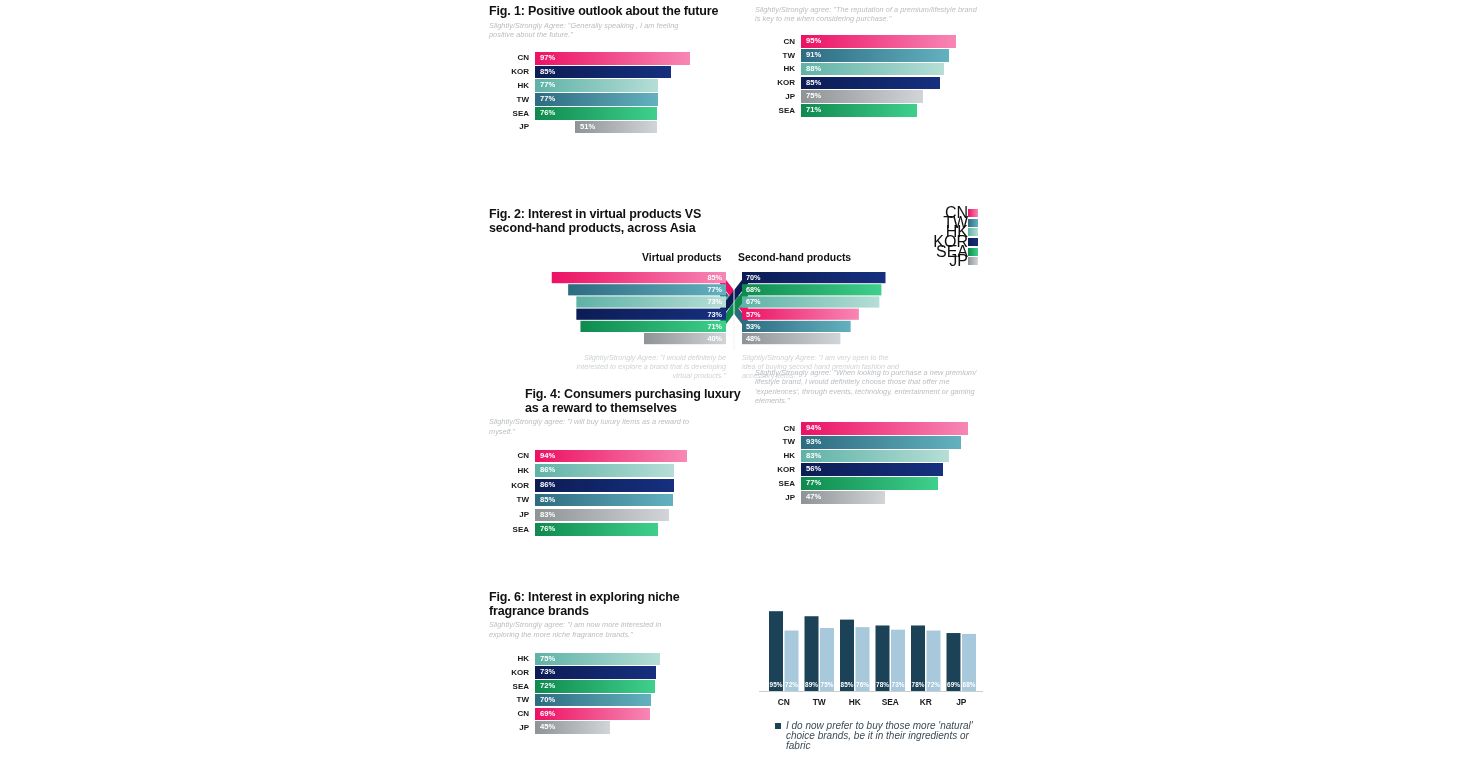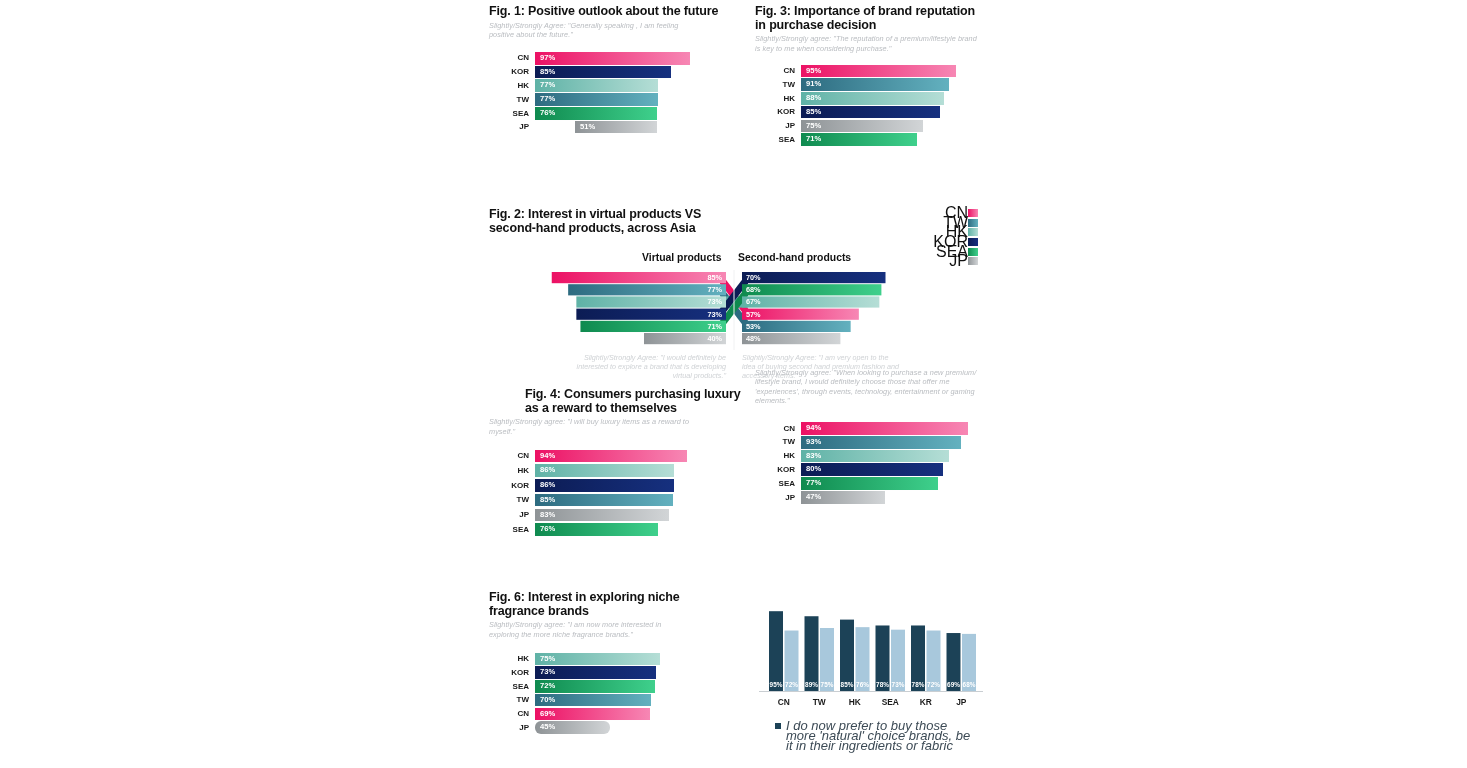--- a/index.html
+++ b/index.html
@@ -48,21 +48,21 @@
   .fig2-cap.r{text-align:left;}
 
   
   .f7-plot{position:relative;}
   .f7-plot svg{display:block;}
   .f7-xl{font-size:8.4px;font-weight:bold;fill:#1a1a1a;text-anchor:middle;}
   .f7-vl{font-size:6.4px;font-weight:bold;fill:#ffffff;text-anchor:middle;}
   .f7-legend{position:absolute;}
   .f7-lrow{display:flex;align-items:flex-start;margin-bottom:5px;}
   .f7-lsw{width:6px;height:6px;flex:0 0 6px;margin-top:2px;margin-right:5px;}
-  .f7-ltx{font-size:13px;font-style:italic;color:#3c4a55;line-height:10px;width:190px;}
+  .f7-ltx{font-size:10px;font-style:italic;color:#3c4a55;line-height:10px;width:190px;}
 </style>
 </head>
 <body>
 
 <div class="canvas">
 
   <div class="fig" style="left:489px;top:5px;width:240px;">
     <div class="fig-title">Fig. 1: Positive outlook about the future</div>
     <div class="fig-sub" style="width:205px;">Slightly/Strongly Agree: "Generally speaking , I am feeling positive about the future."</div>
     <div class="hbar-rows" id="fig1-rows" style="margin-top:12px;">
@@ -111,21 +111,20 @@
           <div class="hbar-track" style="width: 160px; margin-left: 40px;">
             <div class="hbar-fill" style="width: 81.6px; background: linear-gradient(90deg, rgb(142, 147, 150) 0%, rgb(210, 213, 215) 100%);">
               <span class="hbar-val">51%</span>
             </div>
           </div>
         </div>
       </div>
   </div>
 
   <div class="fig" style="left:755px;top:5px;width:240px;">
-    <div class="fig-title" style="width:225px;">Fig. 3: Importance of brand reputation in purchase decision</div>
     <div class="fig-sub" style="width:222px;">Slightly/Strongly agree: "The reputation of a premium/lifestyle brand is key to me when considering purchase."</div>
     <div class="hbar-rows" id="fig3-rows" style="margin-top:11px;">
         <div class="hbar-row" style="height: 13.6px; margin-bottom: 0.2px;">
           <div class="hbar-label">CN</div>
           <div class="hbar-track" style="width: 163px;">
             <div class="hbar-fill" style="width: 154.85px; background: linear-gradient(90deg, rgb(236, 17, 100) 0%, rgb(247, 135, 180) 100%);">
               <span class="hbar-val">95%</span>
             </div>
           </div>
         </div>
@@ -419,21 +418,21 @@
           <div class="hbar-track" style="width: 178px;">
             <div class="hbar-fill" style="width: 147.74px; background: linear-gradient(90deg, rgb(95, 178, 166) 0%, rgb(181, 222, 214) 100%);">
               <span class="hbar-val">83%</span>
             </div>
           </div>
         </div>
         <div class="hbar-row" style="height: 13.6px; margin-bottom: 0.2px;">
           <div class="hbar-label">KOR</div>
           <div class="hbar-track" style="width: 178px;">
             <div class="hbar-fill" style="width: 142.4px; background: linear-gradient(90deg, rgb(12, 28, 84) 0%, rgb(22, 48, 127) 100%);">
-              <span class="hbar-val">80%</span>
+              <span class="hbar-val">56%</span>
             </div>
           </div>
         </div>
         <div class="hbar-row" style="height: 13.6px; margin-bottom: 0.2px;">
           <div class="hbar-label">SEA</div>
           <div class="hbar-track" style="width: 178px;">
             <div class="hbar-fill" style="width: 137.06px; background: linear-gradient(90deg, rgb(15, 138, 79) 0%, rgb(63, 208, 140) 100%);">
               <span class="hbar-val">77%</span>
             </div>
           </div>
@@ -489,21 +488,21 @@
           <div class="hbar-label">CN</div>
           <div class="hbar-track" style="width: 166px;">
             <div class="hbar-fill" style="width: 114.54px; background: linear-gradient(90deg, rgb(236, 17, 100) 0%, rgb(247, 135, 180) 100%);">
               <span class="hbar-val">69%</span>
             </div>
           </div>
         </div>
         <div class="hbar-row" style="height: 13.6px; margin-bottom: 0.2px;">
           <div class="hbar-label">JP</div>
           <div class="hbar-track" style="width: 166px;">
-            <div class="hbar-fill" style="width: 74.7px; background: linear-gradient(90deg, rgb(142, 147, 150) 0%, rgb(210, 213, 215) 100%); border-radius: 6px;">
+            <div class="hbar-fill" style="width: 74.7px; background: linear-gradient(90deg, rgb(142, 147, 150) 0%, rgb(210, 213, 215) 100%);">
               <span class="hbar-val">45%</span>
             </div>
           </div>
         </div>
       </div>
   </div>
 
   <div class="fig" style="left:755px;top:591px;width:240px;">
     <div class="f7-plot" style="margin-top:14px;">
       <svg id="fig7-svg" width="235" height="110" viewBox="0 0 235 110">

